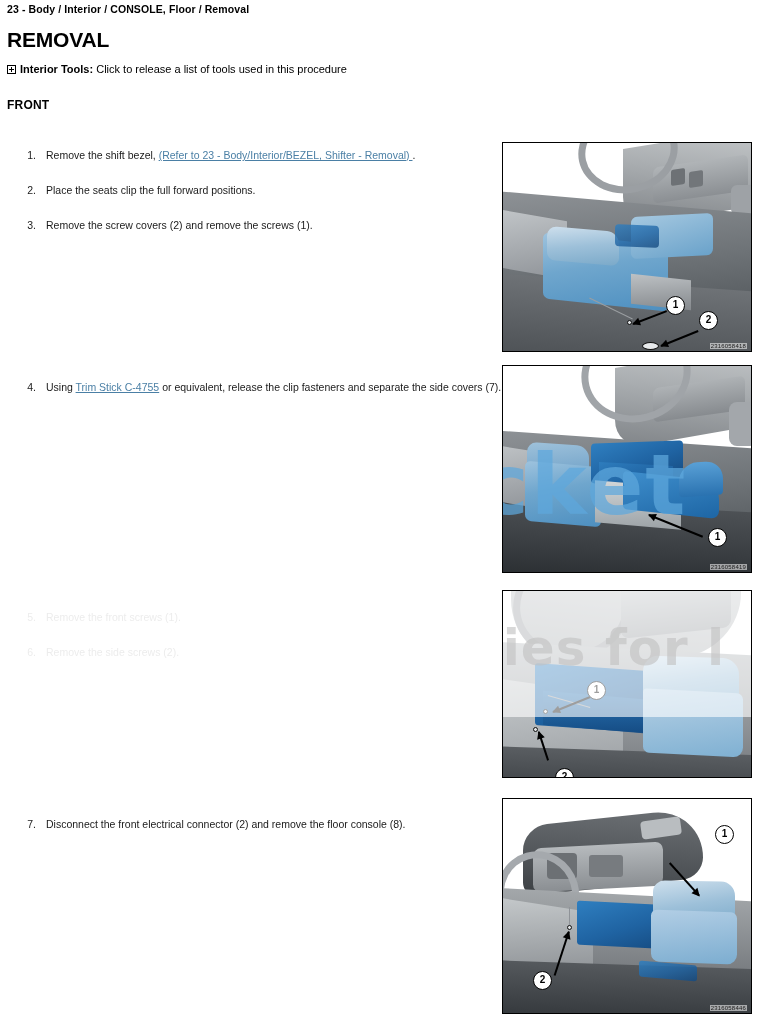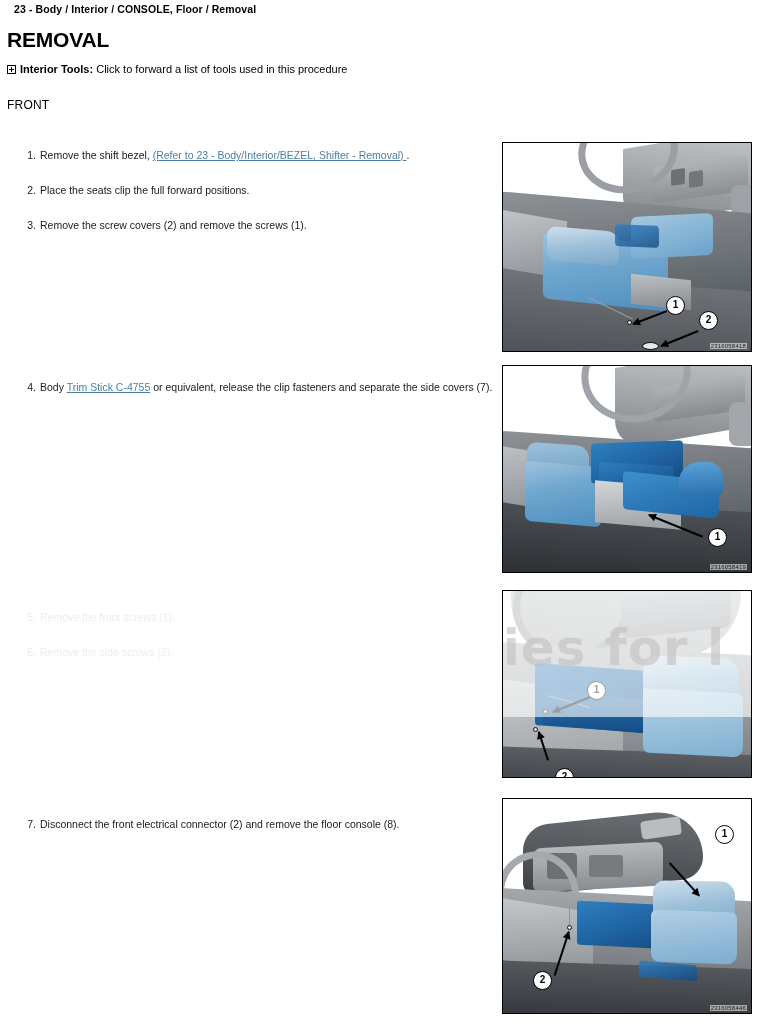--- a/index.html
+++ b/index.html
@@ -12,21 +12,21 @@
     height: 1024px;
     position: relative;
     font-family: "Liberation Sans", sans-serif;
     color: #000000;
     overflow: hidden;
   }
 
   
   .breadcrumb {
     position: absolute;
-    left: 14px;
+    left: 7px;
     top: 3px;
     font-size: 10.5px;
     font-weight: bold;
     letter-spacing: 0.1px;
     color: #000;
     white-space: nowrap;
   }
 
   
   .page-title {
@@ -74,41 +74,41 @@
     left: 3px; width: 1px;
   }
   .st-label { font-weight: bold; }
 
   
   .subhead {
     position: absolute;
     left: 7px;
     top: 98px;
     font-size: 12px;
-    font-weight: normal;
+    font-weight: bold;
     letter-spacing: 0.2px;
   }
 
   
   .step {
     position: absolute;
     font-size: 10.5px;
     line-height: 14px;
     color: #1a1a1a;
     white-space: nowrap;
   }
   .step .num {
     position: absolute;
     left: 0;
     width: 16px;
     text-align: right;
   }
   .step .txt {
     display: block;
-    margin-left: 20px;
+    margin-left: 26px;
   }
   .step a {
     color: #4a7fa5;
     text-decoration: underline;
   }
   .step.faded {
     color: #b9b9b9;
     opacity: 0.72;
   }
 
@@ -266,21 +266,21 @@
 </style>
 </head>
 <body>
 
 <div class="breadcrumb">23 - Body / Interior / CONSOLE, Floor / Removal</div>
 
 <div class="page-title">REMOVAL</div>
 
 <div class="special-tools">
   <span class="expand-icon"></span><span class="st-label">Interior Tools:</span>
-  <span>Click to forward a list of tools used in this procedure</span>
+  <span>Click to release a list of tools used in this procedure</span>
 </div>
 
 <div class="subhead">FRONT</div>
 
 <div class="step" style="left:20px; top:148px;">
   <span class="num">1.</span>
   <span class="txt"><span>Remove the shift bezel, </span><a href="#">(Refer to 23 - Body/Interior/BEZEL, Shifter - Removal) </a><span>.</span></span>
 </div>
 
 <div class="step" style="left:20px; top:183px;">
@@ -288,21 +288,21 @@
   <span class="txt">Place the seats clip the full forward positions.</span>
 </div>
 
 <div class="step" style="left:20px; top:218px;">
   <span class="num">3.</span>
   <span class="txt">Remove the screw covers (2) and remove the screws (1).</span>
 </div>
 
 <div class="step" style="left:20px; top:380px;">
   <span class="num">4.</span>
-  <span class="txt"><span>Body </span><a href="#">Trim Stick C-4755</a><span> or equivalent, release the clip fasteners and separate the side covers (7).</span></span>
+  <span class="txt"><span>Using </span><a href="#">Trim Stick C-4755</a><span> or equivalent, release the clip fasteners and separate the side covers (7).</span></span>
 </div>
 
 <div class="step faded" style="left:20px; top:610px;">
   <span class="num">5.</span>
   <span class="txt">Remove the front screws (1).</span>
 </div>
 
 <div class="step faded" style="left:20px; top:645px;">
   <span class="num">6.</span>
   <span class="txt">Remove the side screws (2).</span>
@@ -357,20 +357,21 @@
     <div class="console-body" style="left:22px; top:98px; width:76px; height:60px; transform:skewY(5deg);"></div>
     <div class="console-dark" style="left:88px; top:76px; width:92px; height:40px; border-radius:4px; transform:skewY(-2deg);"></div>
     <div class="console-dark" style="left:96px; top:98px; width:74px; height:32px; opacity:0.85; transform:skewY(3deg);"></div>
     <div class="trim-gray" style="left:92px; top:118px; width:86px; height:42px; background:linear-gradient(172deg,#d3d7d9,#9aa0a4); transform:skewY(5deg);"></div>
     <div class="console-dark" style="left:120px; top:110px; width:96px; height:38px; border-radius:4px 18px 8px 4px; transform:skewY(6deg); background:linear-gradient(160deg,#3f8fcd,#1d65a4);"></div>
     <div class="console-dark" style="left:176px; top:96px; width:44px; height:34px; border-radius:18px 18px 4px 4px; transform:skewY(-4deg); background:linear-gradient(180deg,#59a0d6,#2a72b0);"></div>
 
     <div class="leader" style="left:146px; top:148px; width:58px; transform:rotate(22deg);"></div>
     <div class="balloon" style="left:205px; top:162px;">1</div>
   </div>
+  <div class="wm wm-blue" style="left:-24px; top:70px;">cket</div>
   <div class="fig-id">2316058419</div>
 </div>
 
 <div class="figure" style="left:502px; top:590px; width:250px; height:188px;">
   <div class="fig-canvas">
     <div class="dash" style="left:8px; top:-22px; width:230px; height:92px; border-radius:0 0 60px 70px; transform:skewY(-4deg); background:linear-gradient(190deg,#d2d5d7,#a7abae);"></div>
     <div class="wheel-ring" style="left:10px; top:-38px; width:104px; height:92px; border-color:#9da1a5; transform:rotate(-8deg);"></div>
     <div class="trim-gray" style="left:118px; top:-10px; width:110px; height:52px; background:linear-gradient(180deg,#c6cacd,#9a9ea2); border-radius:8px; transform:skewY(-6deg);"></div>
     <div class="floorpan" style="left:-10px; top:58px; width:280px; height:140px; background:linear-gradient(175deg,#b9bdc0,#8c9094 60%,#6c7074); transform:skewY(3deg);"></div>
     <div class="trim-gray" style="left:-10px; top:96px; width:130px; height:96px; background:linear-gradient(165deg,#c8ccce,#94989c); transform:skewY(8deg);"></div>

